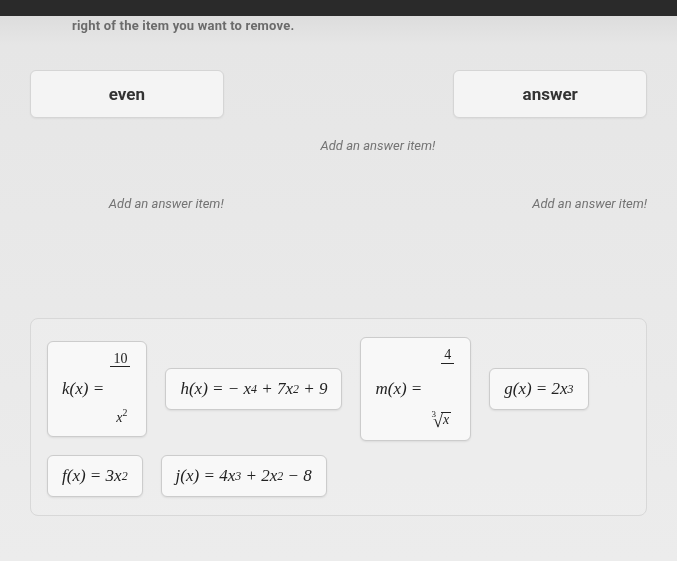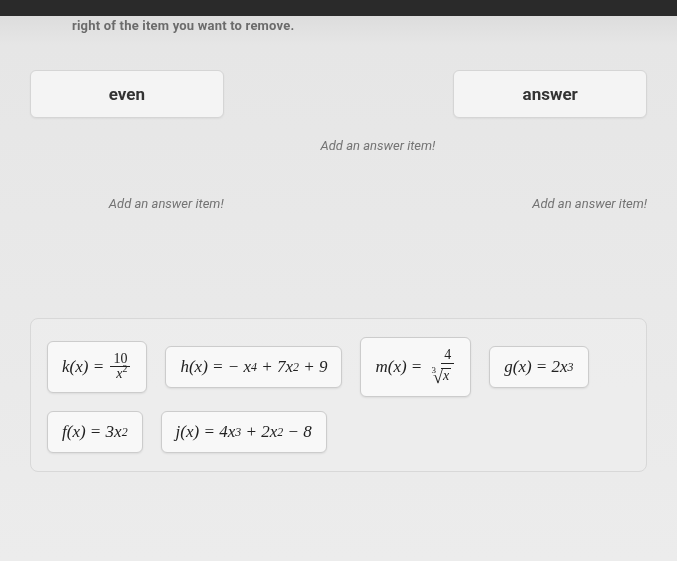--- a/index.html
+++ b/index.html
@@ -117,20 +117,21 @@
       line-height: 1.05;
       margin: 0 2px;
       font-style: normal;
     }
     .frac .num {
       border-bottom: 1.2px solid #222;
       padding: 0 3px;
     }
     .frac .den {
       padding: 0 3px;
+      margin-top: 44px;
     }
     sup {
       font-size: 0.7em;
       vertical-align: super;
       line-height: 0;
     }
     .root {
       display: inline-flex;
       align-items: flex-start;
       position: relative;

